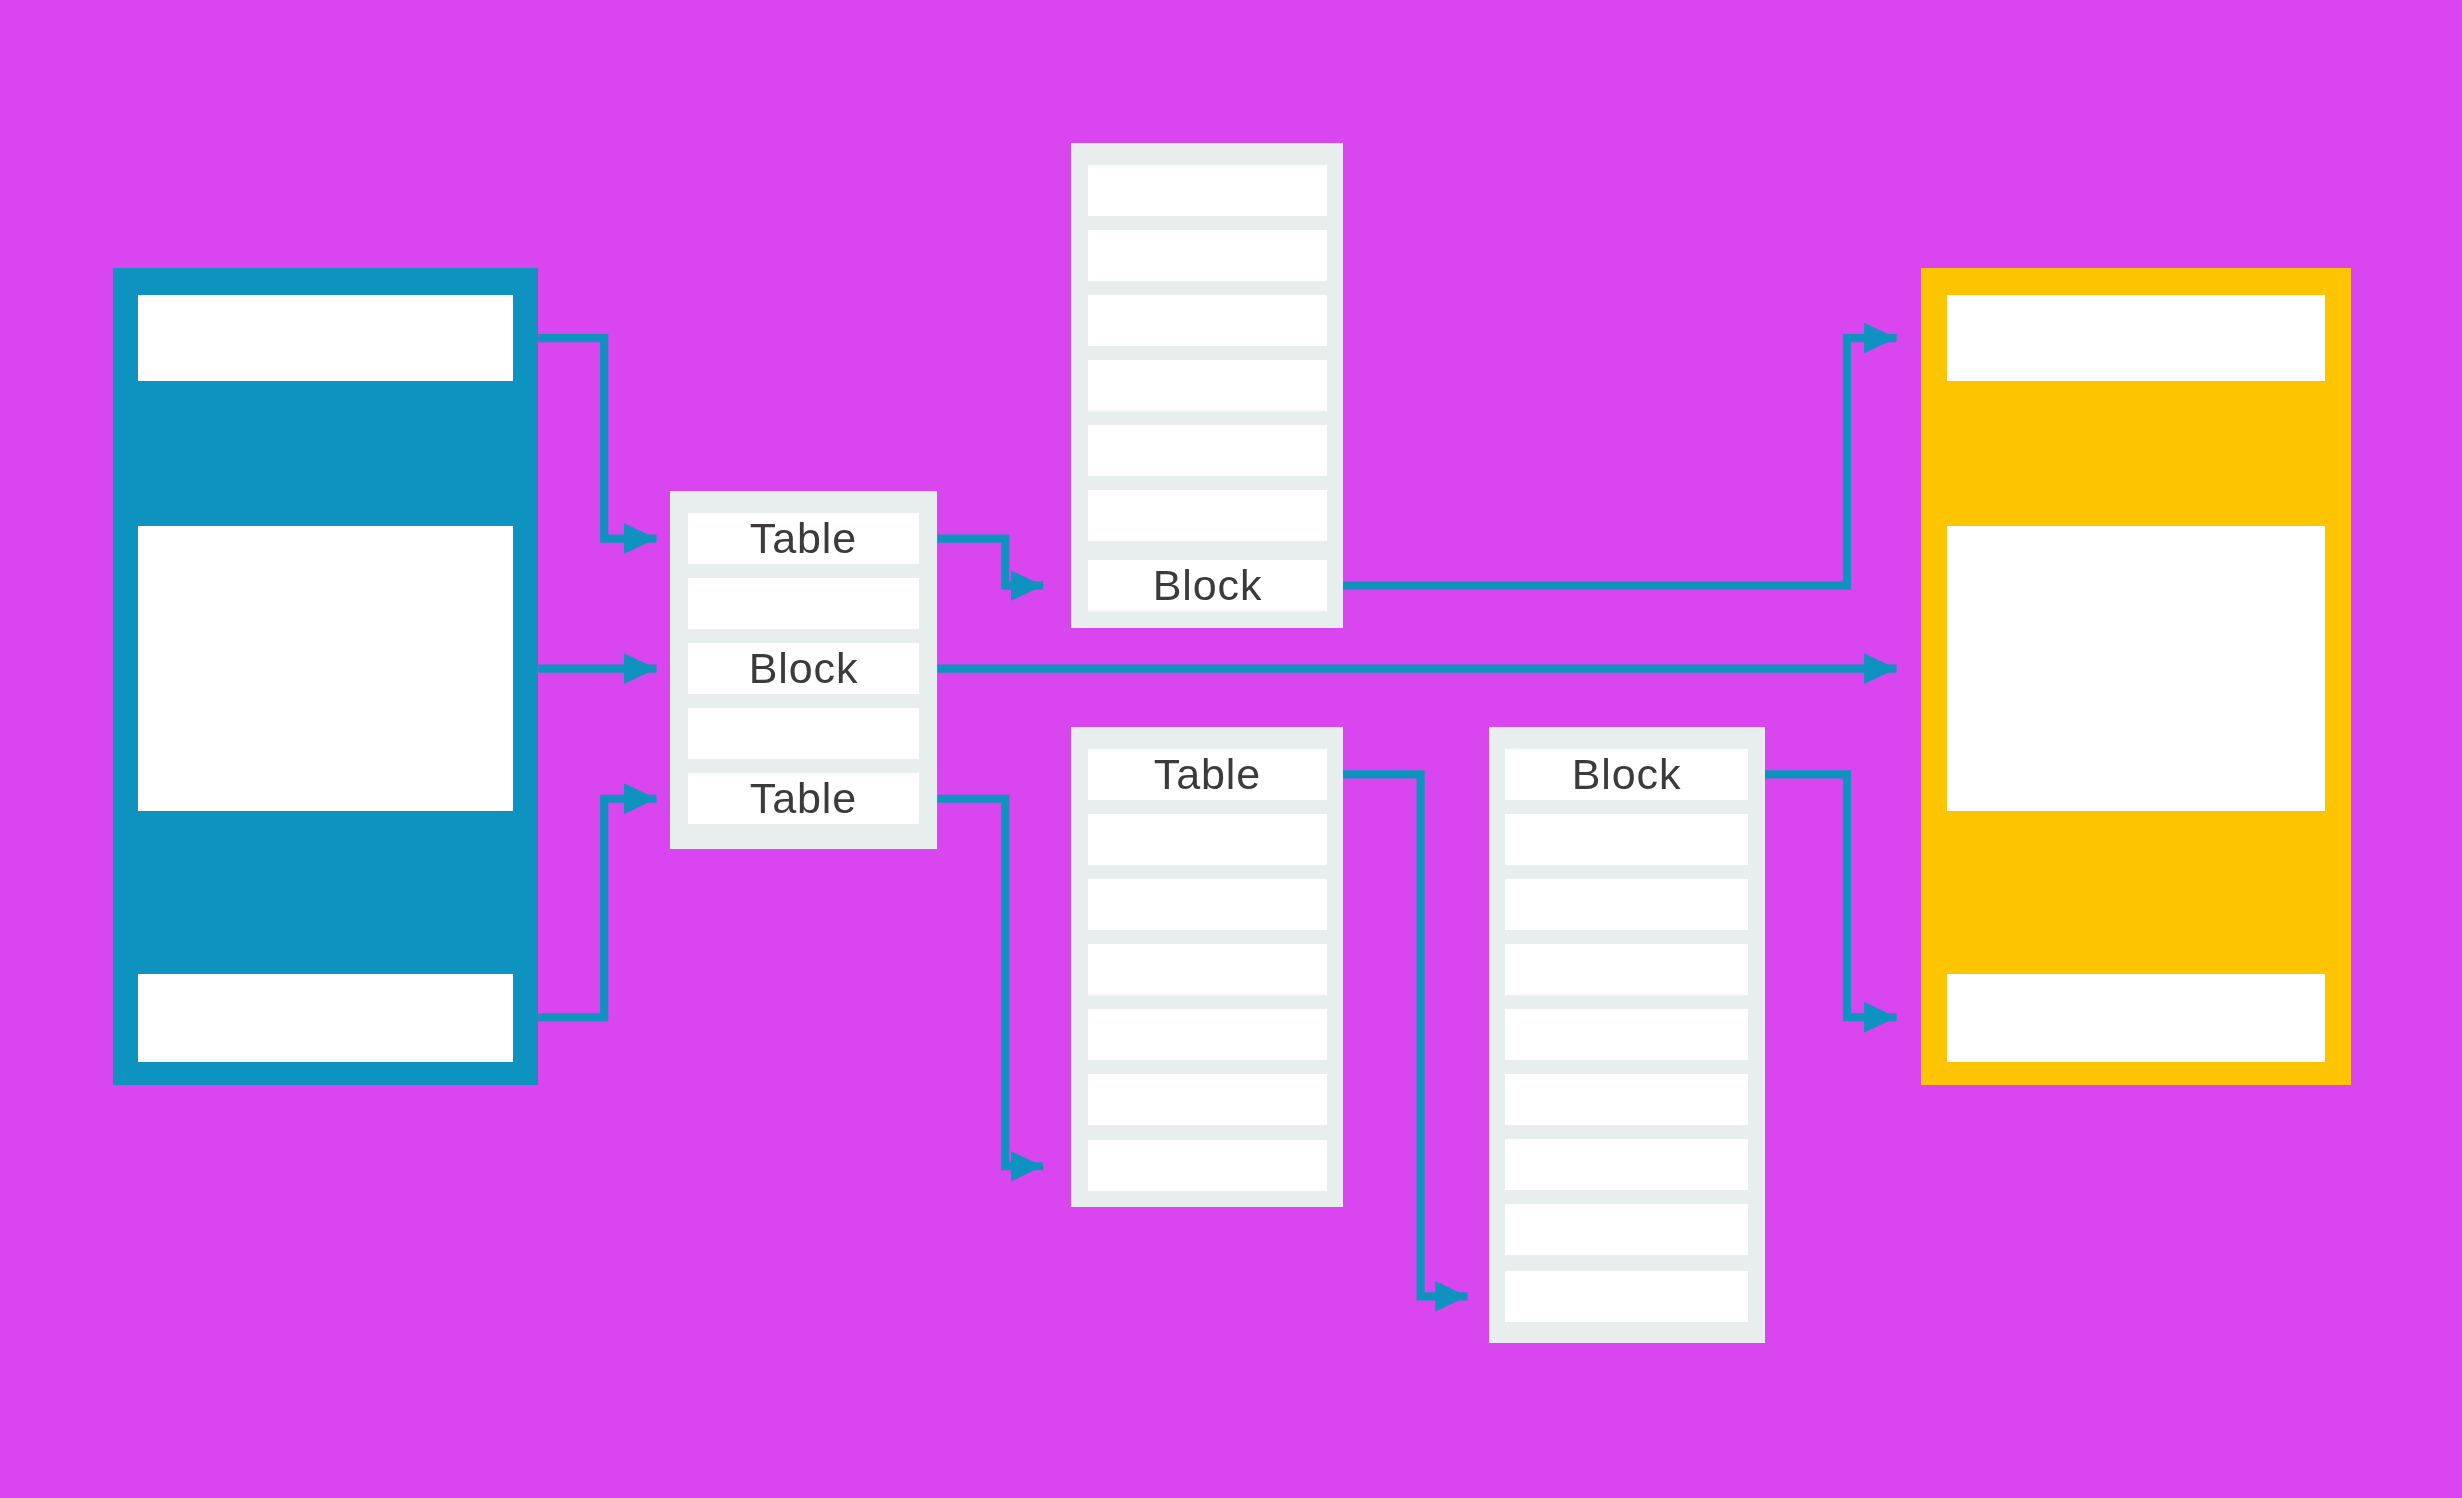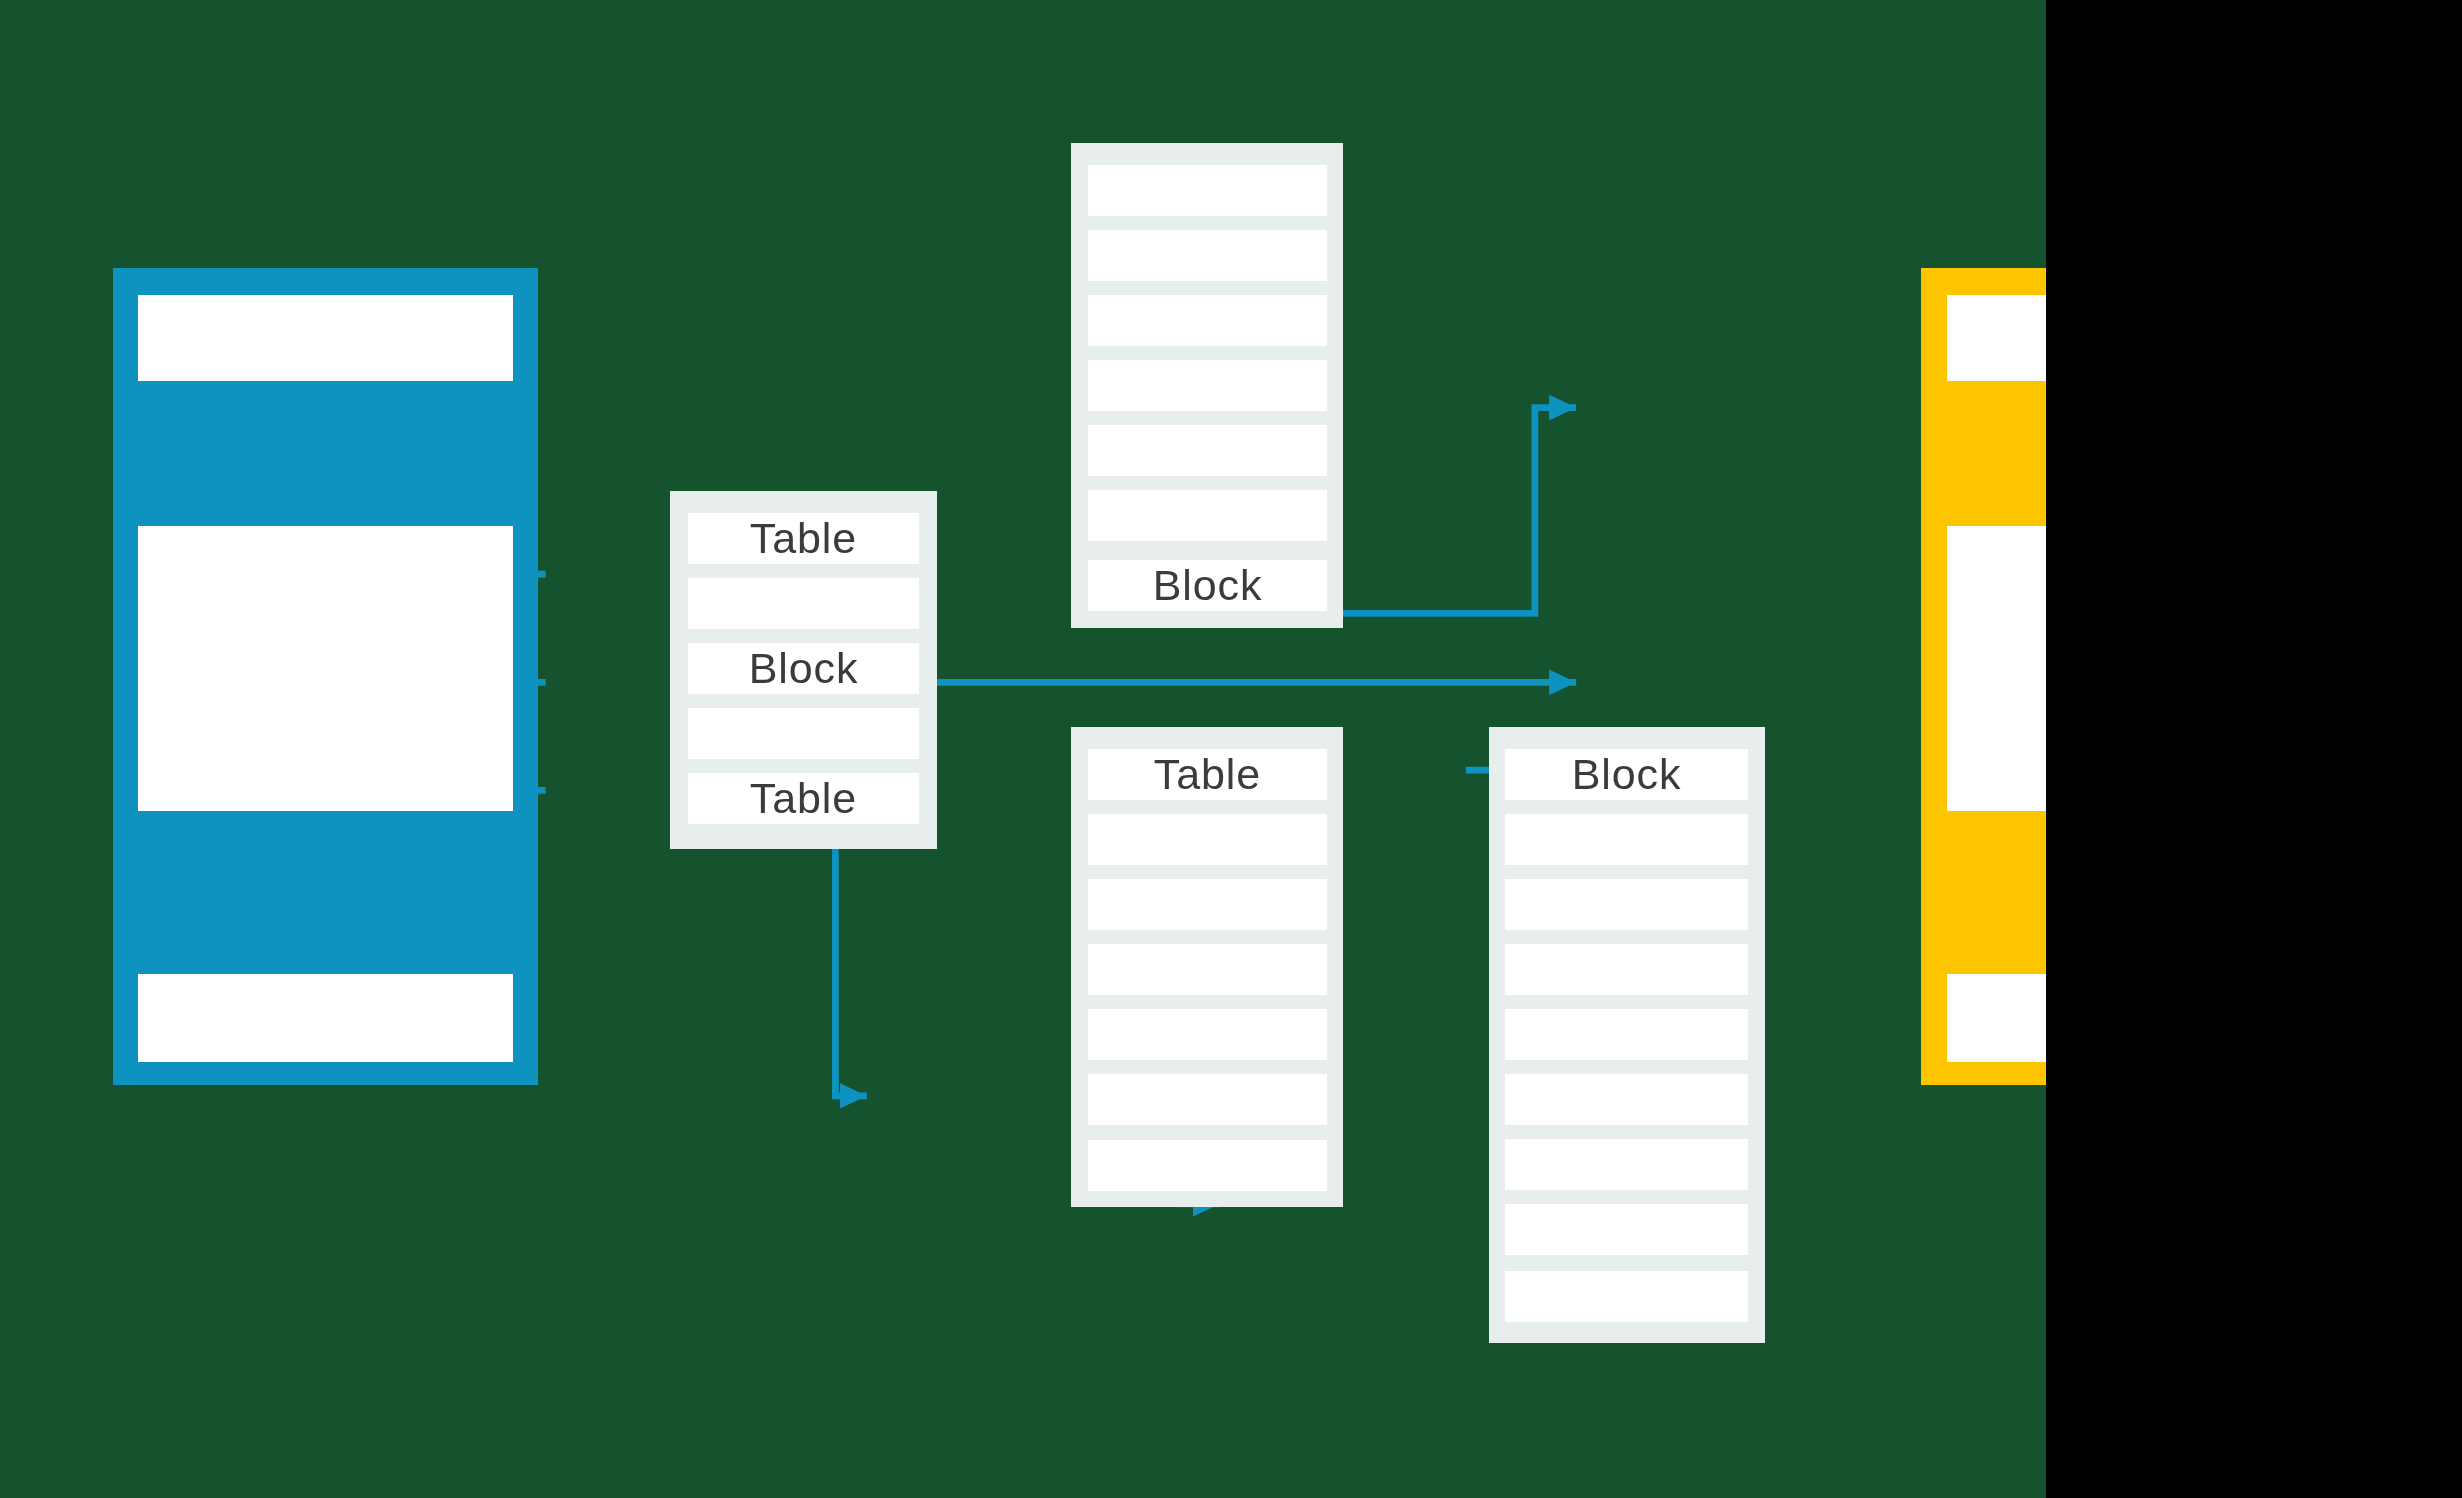--- a/index.html
+++ b/index.html
@@ -40,21 +40,21 @@
     font-size: 43px;
     font-weight: 300;
     letter-spacing: 0.9px;
     line-height: 1;
     white-space: nowrap;
   }
 </style>
 </head>
 <body>
 
-<div id="canvas" style="width: 2046px; height: 1499px; background: #14532d;">
+<div id="canvas" style="width: 2462px; height: 1499px; background: #d946ef;">
   <svg id="arrow-layer" xmlns="http://www.w3.org/2000/svg" viewBox="0 0 2726 1659">
       <defs>
         <marker id="ah" markerUnits="userSpaceOnUse" markerWidth="36" markerHeight="34" refX="36" refY="17" orient="auto">
           <path d="M0,0 L36,17 L0,34 Z" fill="#0e93c0"></path>
         </marker>
       </defs>
       <polyline points="596,374 669,374 669,596 727,596" fill="none" stroke="#0e93c0" stroke-width="9" stroke-linejoin="miter" stroke-linecap="butt" marker-end="url(#ah)"></polyline>
       <polyline points="596,740 727,740" fill="none" stroke="#0e93c0" stroke-width="9" stroke-linejoin="miter" stroke-linecap="butt" marker-end="url(#ah)"></polyline>
       <polyline points="596,1126 669,1126 669,884 727,884" fill="none" stroke="#0e93c0" stroke-width="9" stroke-linejoin="miter" stroke-linecap="butt" marker-end="url(#ah)"></polyline>
       <polyline points="1038,596 1113,596 1113,648 1155,648" fill="none" stroke="#0e93c0" stroke-width="9" stroke-linejoin="miter" stroke-linecap="butt" marker-end="url(#ah)"></polyline>

